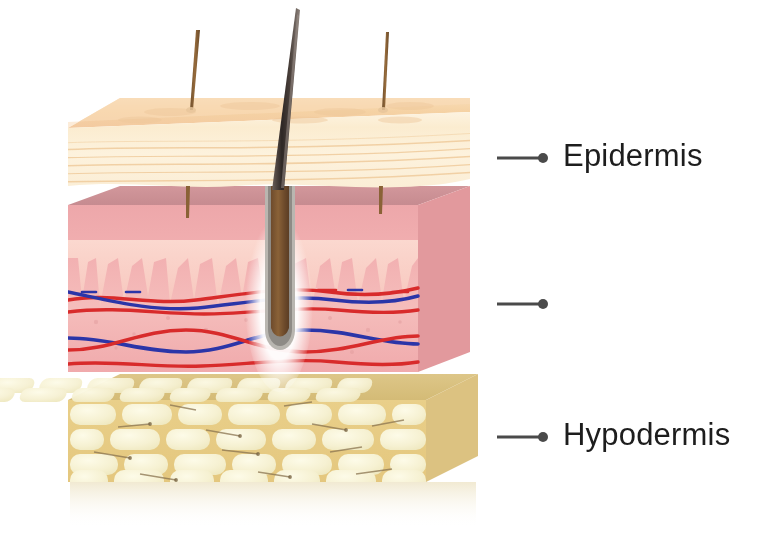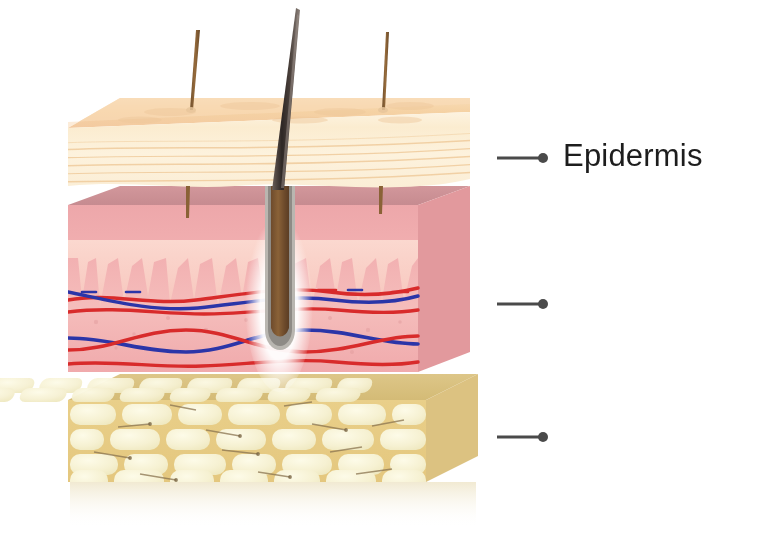--- a/index.html
+++ b/index.html
@@ -357,15 +357,16 @@
       </g>
       <g>
         <line x1="497" y1="437" x2="539" y2="437" stroke="#4a4a4a" stroke-width="3"></line>
         <circle cx="543" cy="437" r="5" fill="#4a4a4a"></circle>
       </g>
     </g>
   </svg>
 
   <div class="label-layer">
     <div class="layer-label" id="label-epidermis">Epidermis</div>
+    <div class="layer-label" id="label-hypodermis">Hypodermis</div>
   </div>
 
 </div>
 
 </body></html>

